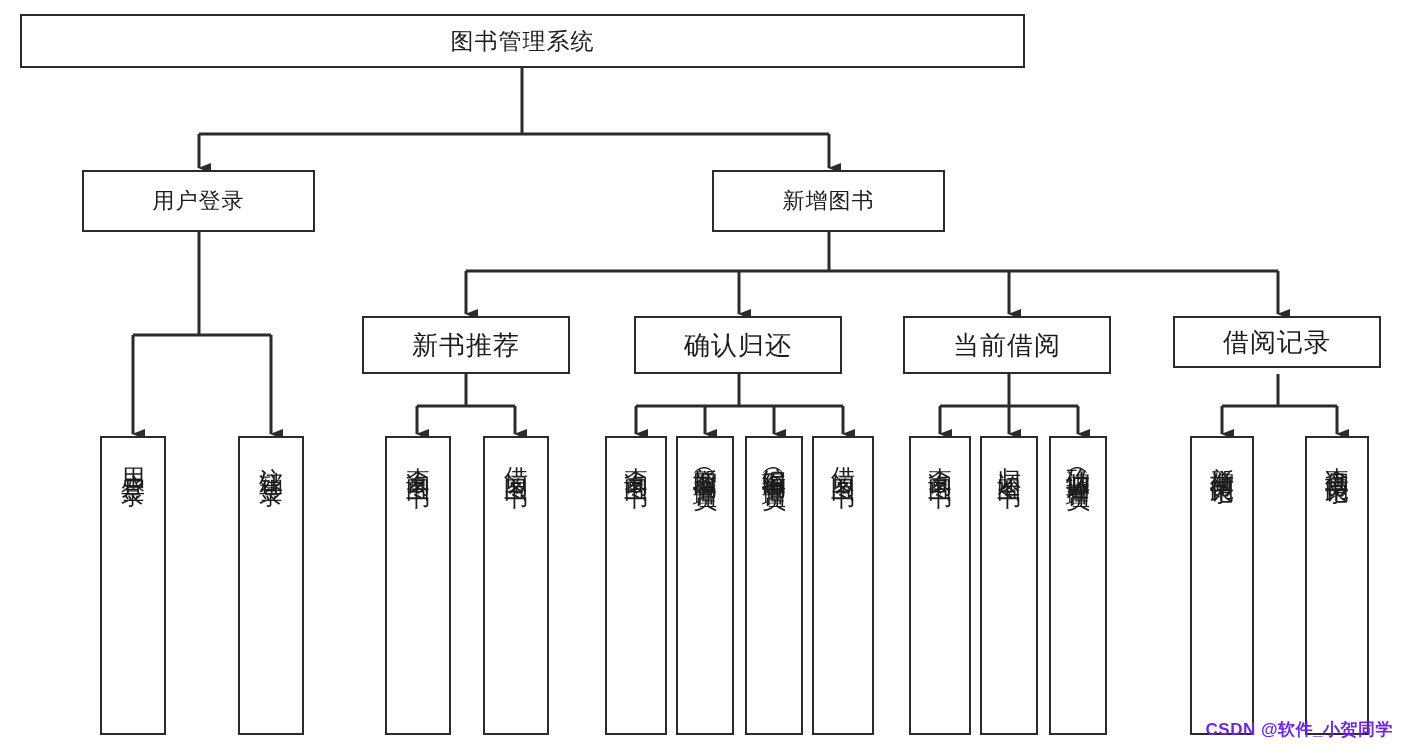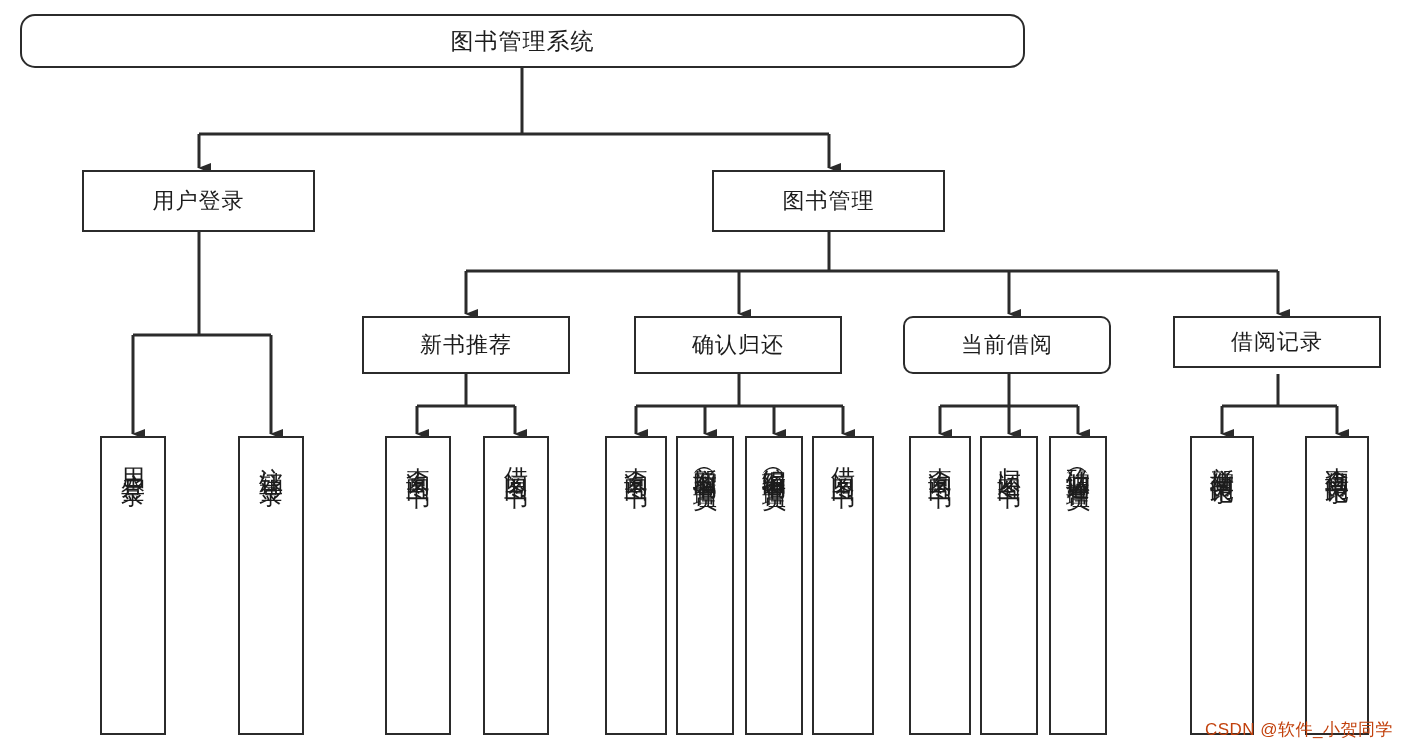--- a/index.html
+++ b/index.html
@@ -35,21 +35,21 @@
   }
   .node-box.level-root {
     font-size: 23px;
     letter-spacing: 1px;
   }
   .node-box.level-1 {
     font-size: 22px;
     letter-spacing: 1px;
   }
   .node-box.level-2 {
-    font-size: 22px;
+    font-size: 26px;
     letter-spacing: 1px;
   }
   .node-box.leaf {
     font-size: 24px;
     align-items: flex-start;
     justify-content: center;
     padding-top: 10px;
   }
   .leaf-label {
     writing-mode: vertical-rl;
@@ -60,24 +60,25 @@
     text-align: center;
   }
   .leaf-label.tall {
     letter-spacing: 3px;
   }
   .watermark {
     position: absolute;
     right: 12px;
     bottom: 6px;
     font-size: 17px;
-    color: #c2410c;
+    color: #6d28d9;
     white-space: nowrap;
     user-select: none;
     letter-spacing: 0.5px;
+    font-weight: bold;
   }
 </style>
 </head>
 <body>
 
 <div id="diagram-root">
 
   <svg id="diagram-svg" viewBox="0 0 1405 747" xmlns="http://www.w3.org/2000/svg">
     <defs>
       <marker id="arrowhead" markerWidth="10" markerHeight="13" refX="5" refY="12" orient="auto" markerUnits="userSpaceOnUse">
@@ -124,38 +125,38 @@
       <line x1="1009" y1="406" x2="1009" y2="434" marker-end="url(#arrowhead)"></line>
       <line x1="1078" y1="406" x2="1078" y2="434" marker-end="url(#arrowhead)"></line>
 
       <line x1="1278" y1="374" x2="1278" y2="406"></line>
       <line x1="1222" y1="406" x2="1337" y2="406"></line>
       <line x1="1222" y1="406" x2="1222" y2="434" marker-end="url(#arrowhead)"></line>
       <line x1="1337" y1="406" x2="1337" y2="434" marker-end="url(#arrowhead)"></line>
     </g>
   </svg>
 
-  <div class="node-box level-root" style="left:20px; top:14px; width:1005px; height:54px;border-radius:15px;">
+  <div class="node-box level-root" style="left:20px; top:14px; width:1005px; height:54px;">
     <span>图书管理系统</span>
   </div>
 
   <div class="node-box level-1" style="left:82px; top:170px; width:233px; height:62px;">
     <span>用户登录</span>
   </div>
   <div class="node-box level-1" style="left:712px; top:170px; width:233px; height:62px;">
-    <span>图书管理</span>
+    <span>新增图书</span>
   </div>
 
   <div class="node-box level-2" style="left:362px; top:316px; width:208px; height:58px;">
     <span>新书推荐</span>
   </div>
   <div class="node-box level-2" style="left:634px; top:316px; width:208px; height:58px;">
     <span>确认归还</span>
   </div>
-  <div class="node-box level-2" style="left:903px; top:316px; width:208px; height:58px;border-radius:10px;">
+  <div class="node-box level-2" style="left:903px; top:316px; width:208px; height:58px;">
     <span>当前借阅</span>
   </div>
   <div class="node-box level-2" style="left:1173px; top:316px; width:208px; height:52px;">
     <span>借阅记录</span>
   </div>
 
   <div class="node-box leaf" style="left:100px; top:436px; width:66px; height:299px;">
     <span class="leaf-label">用户登录</span>
   </div>
   <div class="node-box leaf" style="left:238px; top:436px; width:66px; height:299px;">

